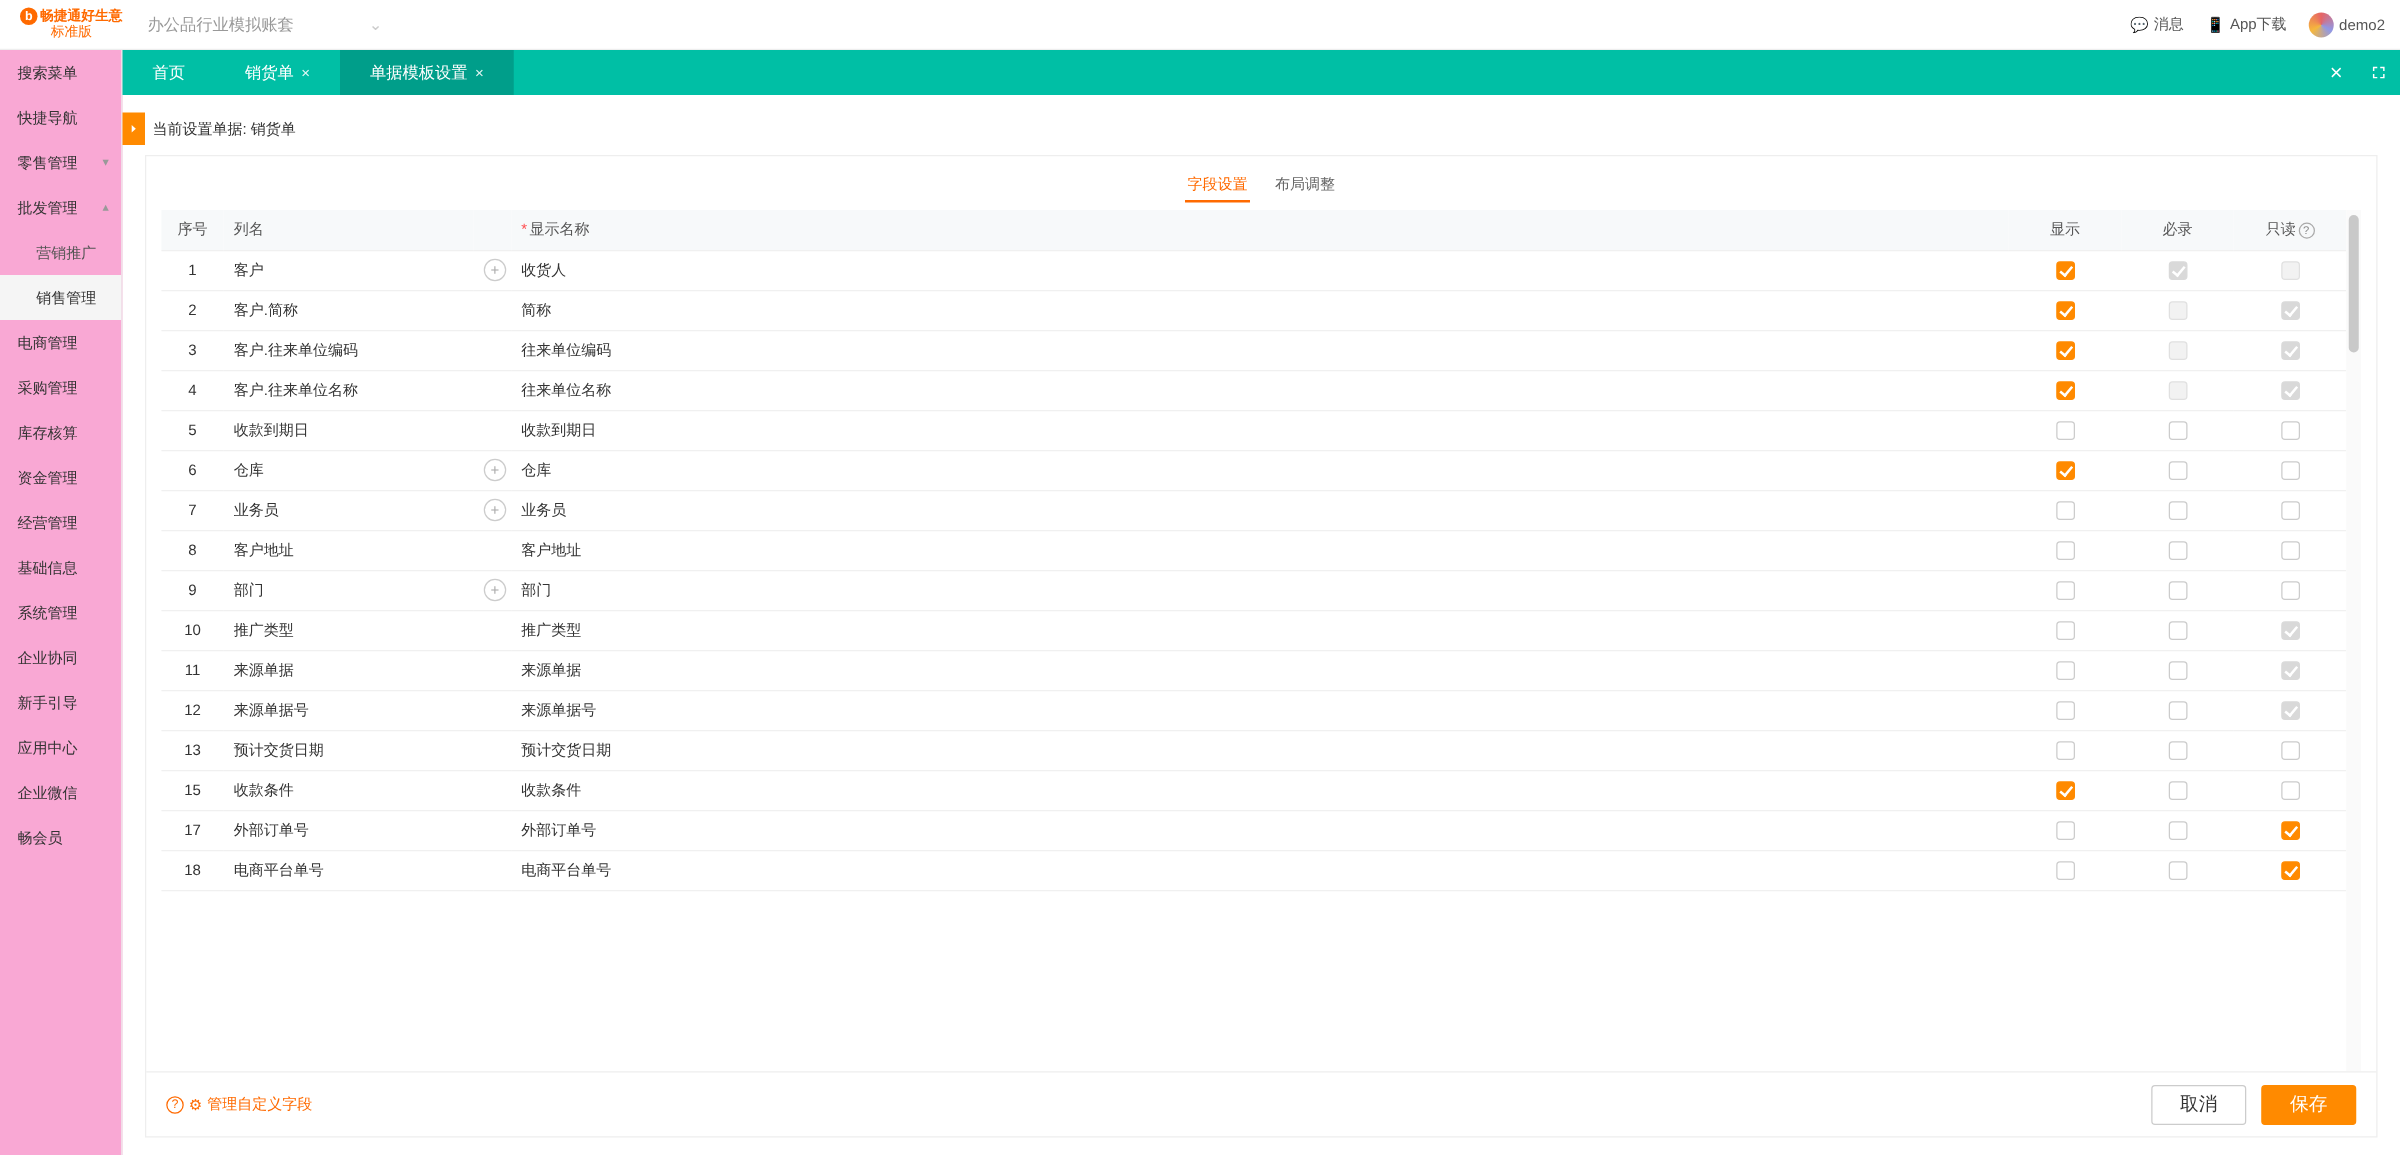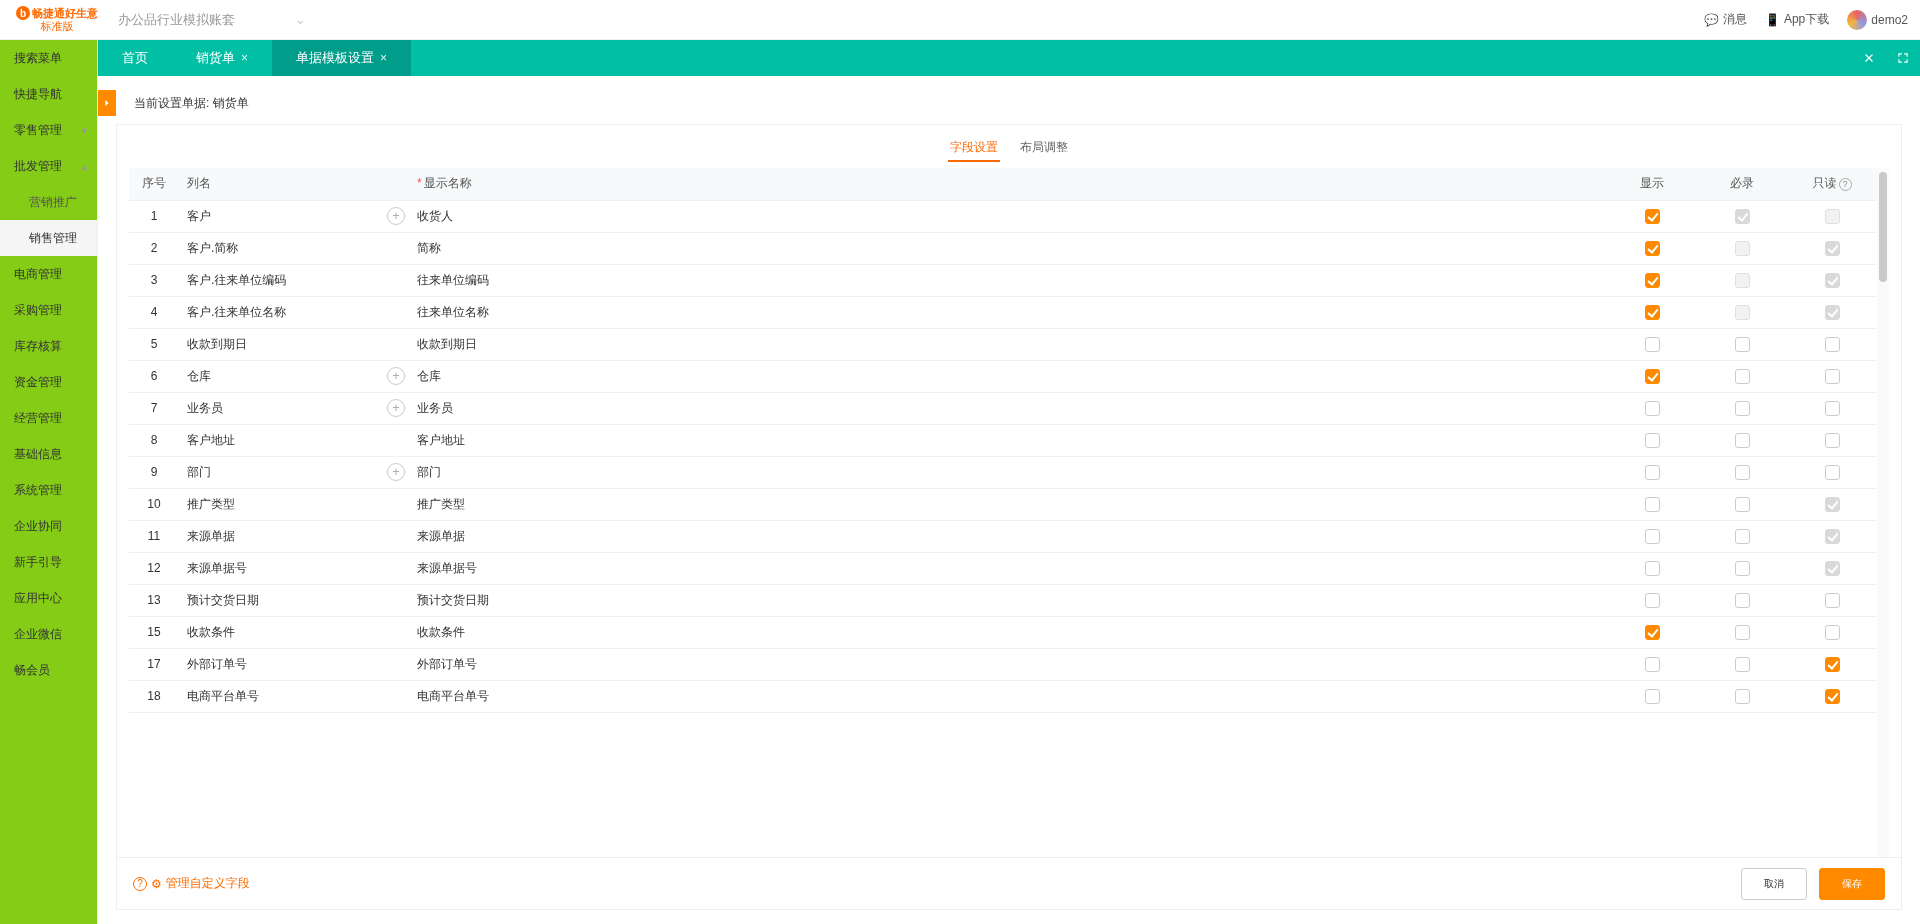--- a/index.html
+++ b/index.html
@@ -12,38 +12,38 @@
   .logo-top .dot{ width:14px;height:14px;border-radius:50%; background:#ff6a00; color:#fff; display:inline-flex;align-items:center;justify-content:center;font-size:10px;}
   .logo-sub { color:#ff6a00; font-size:11px; }
   .org-select { margin-left:16px; color:#999; font-size:13px; display:flex; align-items:center; gap:60px; cursor:pointer;}
   .org-select .chev{ color:#ccc; }
   .header-spacer{flex:1;}
   .hdr-action{ display:flex; gap:18px; align-items:center; color:#555;}
   .hdr-item{ display:flex; align-items:center; gap:4px; cursor:pointer; font-size:12px;}
   .avatar{ width:20px;height:20px;border-radius:50%; background: conic-gradient(#e66465,#9198e5,#f6b73c,#e66465); }
   
   .body-row{ flex:1; display:flex; min-height:0;}
-  .sidebar{ width:98px; border-right:1px solid #eee; background:#84cc16; overflow:auto;}
+  .sidebar{ width:98px; border-right:1px solid #eee; background:#f9a8d4; overflow:auto;}
   .side-item{ height:36px; display:flex; align-items:center; padding-left:14px; font-size:12px; color:#333; cursor:pointer;}
   .side-item.arrow::after{ content:"▾"; margin-left:auto; margin-right:10px; color:#999; font-size:10px;}
   .side-item.arrow.open::after{ content:"▴";}
   .side-sub{ height:36px; display:flex; align-items:center; padding-left:29px; color:#555; cursor:pointer;}
   .side-sub.active{ background:#f5f5f5; color:#333;}
   
   .main-col{ flex:1; display:flex; flex-direction:column; min-width:0;}
   .tabbar{ height:36px; background:#00bfa5; display:flex; align-items:stretch; color:#fff;}
   .tab{ padding:0 24px; display:flex; align-items:center; gap:6px; cursor:pointer; font-size:13px; position:relative;}
   .tab.closable .x{ font-size:12px; opacity:.9;}
   .tab.active{ background:#009e8a;}
   .tabbar-spacer{flex:1;}
   .tabbar-icn{ width:34px; display:flex; align-items:center; justify-content:center; cursor:pointer;}
   .tabbar-icn svg{ width:14px;height:14px; fill:#fff;}
   
   .content{ flex:1; padding:14px 18px 14px 0; display:flex; flex-direction:column; min-height:0;}
-  .current-strip{ display:flex; align-items:center; gap:12px; margin-left:0; margin-bottom:8px;}
+  .current-strip{ display:flex; align-items:center; gap:0; margin-left:0; margin-bottom:8px;}
   .strip-handle{ width:18px;height:26px;background:#ff8a00; display:flex;align-items:center;justify-content:center; color:#fff; cursor:pointer;}
   .strip-handle svg{width:10px;height:10px;fill:#fff;}
   .strip-text{ padding-left:6px; font-size:12px; color:#333;}
   .panel{ flex:1; margin-left:18px; border:1px solid #eee; background:#fff; display:flex; flex-direction:column; min-height:0;}
   .panel-tabs{ height:40px; border-bottom:1px solid #eee; display:flex; align-items:flex-end; padding-left:12px;}
   .ptab{ padding:8px 14px; font-size:12px; border:1px solid transparent; border-bottom:none; cursor:pointer; color:#666;}
   .ptab.active{ border-color:#eee; color:#ff6a00; background:#fff; position:relative; top:1px;}
   .subtab-row{ display:flex; justify-content:center; gap:18px; padding:10px 0 6px;}
   .subtab{ font-size:12px; color:#666; padding:4px 2px; cursor:pointer; border-bottom:2px solid transparent;}
   .subtab.active{ color:#ff6a00; border-bottom-color:#ff6a00;}
@@ -64,21 +64,21 @@
   .chk.dis{ background:#f2f2f2; border-color:#e0e0e0;}
   .chk.dis.on{ background:#d9d9d9; border-color:#d9d9d9;}
   .chk.dis.on::after{ border-color:#fff;}
   .vscrollbar{ width:12px; background:#fafafa; position:relative;}
   .vthumb{ position:absolute; left:2px; right:2px; top:4px; height:110px; background:#c9c9c9; border-radius:4px;}
   
   .panel-footer{ height:52px; border-top:1px solid #eee; display:flex; align-items:center; padding:0 16px;}
   .footer-link{ color:#ff6a00; display:flex; align-items:center; gap:4px; font-size:12px; cursor:pointer;}
   .footer-link .qicon{ width:14px;height:14px;border:1px solid #ff6a00;border-radius:50%; font-size:10px; display:inline-flex;align-items:center;justify-content:center;}
   .footer-spacer{flex:1;}
-  .btn{ height:32px; padding:0 22px; border-radius:3px; font-size:10px; cursor:pointer; display:inline-flex;align-items:center;justify-content:center; margin-left:12px;}
+  .btn{ height:32px; padding:0 22px; border-radius:3px; font-size:15px; cursor:pointer; display:inline-flex;align-items:center;justify-content:center; margin-left:12px;}
   .btn.secondary{ background:#fff; border:1px solid #ccc; color:#333;}
   .btn.primary{ background:#ff8a00; border:1px solid #ff8a00; color:#fff;text-align:center;}
   .help-q{ display:inline-flex; width:13px;height:13px;border:1px solid #aaa;border-radius:50%; align-items:center;justify-content:center; font-size:9px; color:#888; margin-left:2px;}
 </style>
 </head>
 <body>
 
 <div class="app-root">
 
   <div class="top-header">

